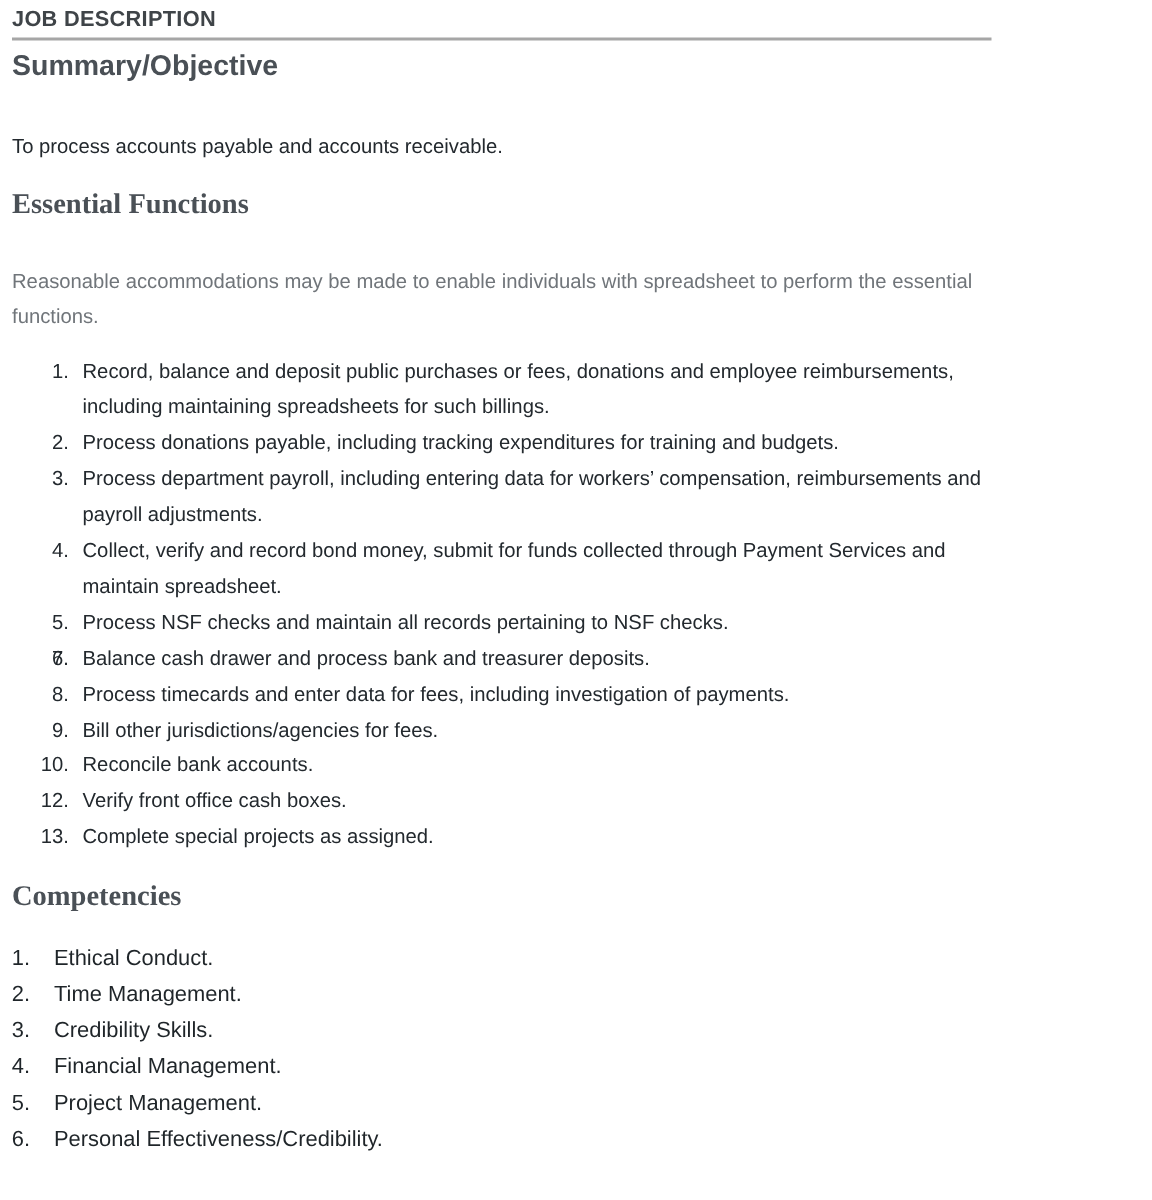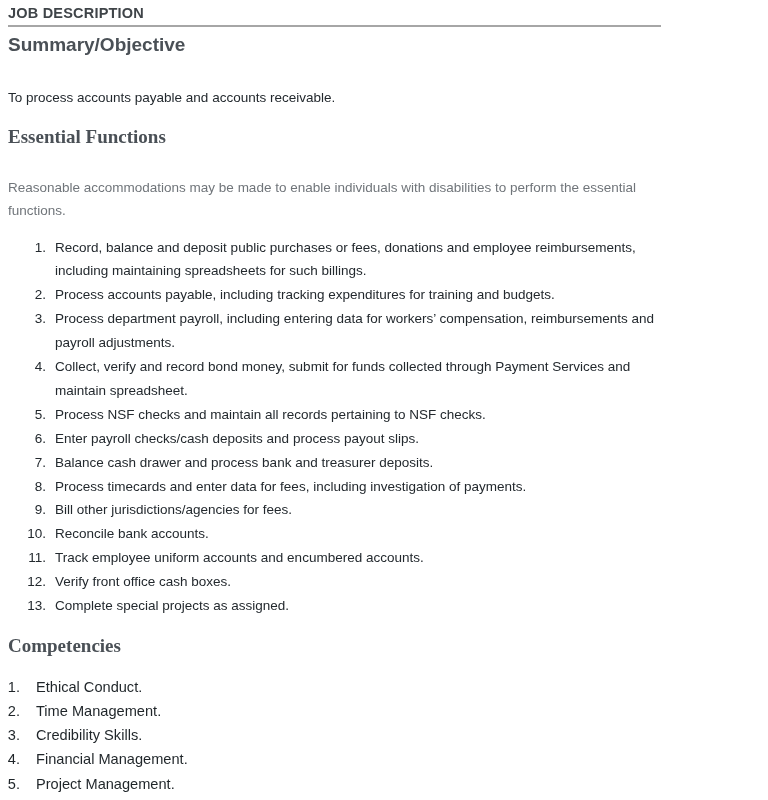--- a/index.html
+++ b/index.html
@@ -122,34 +122,33 @@
   <h1 class="doc-title">JOB DESCRIPTION</h1>
 
   <div class="title-rule"></div>
 
   <h2 class="section-heading">Summary/Objective</h2>
 
   <p class="para dark">To process accounts payable and accounts receivable.</p>
 
   <h2 class="section-heading gap-top">Essential Functions</h2>
 
-  <p class="para muted">Reasonable accommodations may be made to enable individuals with disabilities to perform the essential functions.</p>
+  <p class="para muted">Reasonable accommodations may be made to enable individuals with spreadsheet to perform the essential functions.</p>
 
   <ol class="fn-list" id="fn-list">
       <li><span class="num">1.</span><span>Record, balance and deposit public purchases or fees, donations and employee reimbursements, including maintaining spreadsheets for such billings.</span></li>
-      <li><span class="num">2.</span><span>Process accounts payable, including tracking expenditures for training and budgets.</span></li>
+      <li><span class="num">2.</span><span>Process donations payable, including tracking expenditures for training and budgets.</span></li>
       <li><span class="num">3.</span><span>Process department payroll, including entering data for workers’ compensation, reimbursements and payroll adjustments.</span></li>
       <li><span class="num">4.</span><span>Collect, verify and record bond money, submit for funds collected through Payment Services and maintain spreadsheet.</span></li>
       <li><span class="num">5.</span><span>Process NSF checks and maintain all records pertaining to NSF checks.</span></li>
-      <li><span class="num">6.</span><span>Enter payroll checks/cash deposits and process payout slips.</span></li>
+      <li><span class="num">6.</span></li>
       <li><span class="num">7.</span><span>Balance cash drawer and process bank and treasurer deposits.</span></li>
       <li><span class="num">8.</span><span>Process timecards and enter data for fees, including investigation of payments.</span></li>
       <li><span class="num">9.</span><span>Bill other jurisdictions/agencies for fees.</span></li>
       <li><span class="num">10.</span><span>Reconcile bank accounts.</span></li>
-      <li><span class="num">11.</span><span>Track employee uniform accounts and encumbered accounts.</span></li>
       <li><span class="num">12.</span><span>Verify front office cash boxes.</span></li>
       <li><span class="num">13.</span><span>Complete special projects as assigned.</span></li>
     </ol>
 
   <h2 class="section-heading gap-top">Competencies</h2>
 
   <ol class="comp-list" id="comp-list">
       <li><span class="num">1.</span><span>Ethical Conduct.</span></li>
       <li><span class="num">2.</span><span>Time Management.</span></li>
       <li><span class="num">3.</span><span>Credibility Skills.</span></li>

